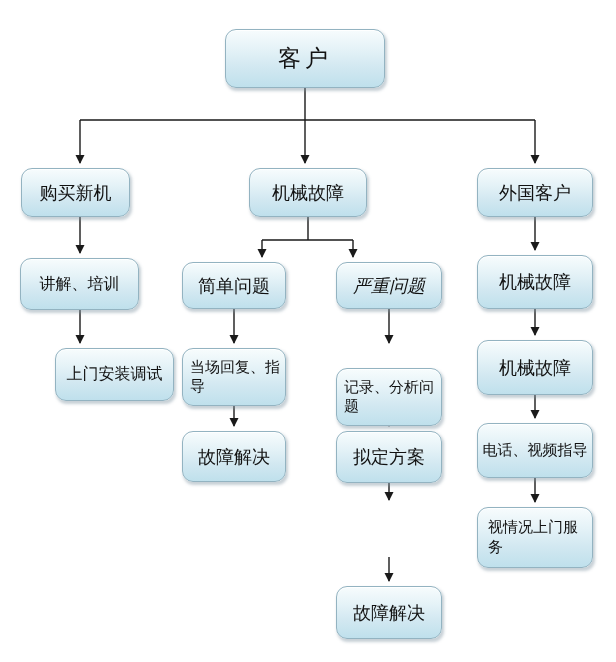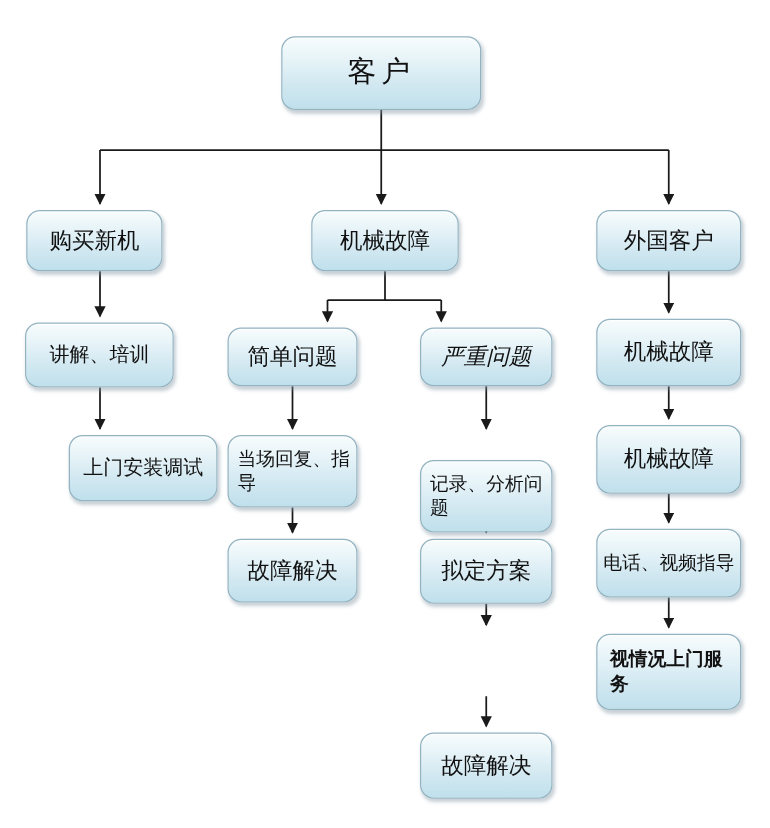--- a/index.html
+++ b/index.html
@@ -52,21 +52,20 @@
     font-size: 15px;
     justify-content: flex-start;
     text-align: left;
     padding: 2px 5px 2px 7px;
   }
   .node.wrap2 {
     font-size: 15px;
     justify-content: flex-start;
     text-align: left;
     padding: 16px 10px;
-    font-weight: bold;
   }
   .node.tight {
     font-size: 15px;
     padding: 2px 3px;
   }
 </style>
 </head>
 <body>
 
 <div class="canvas">

